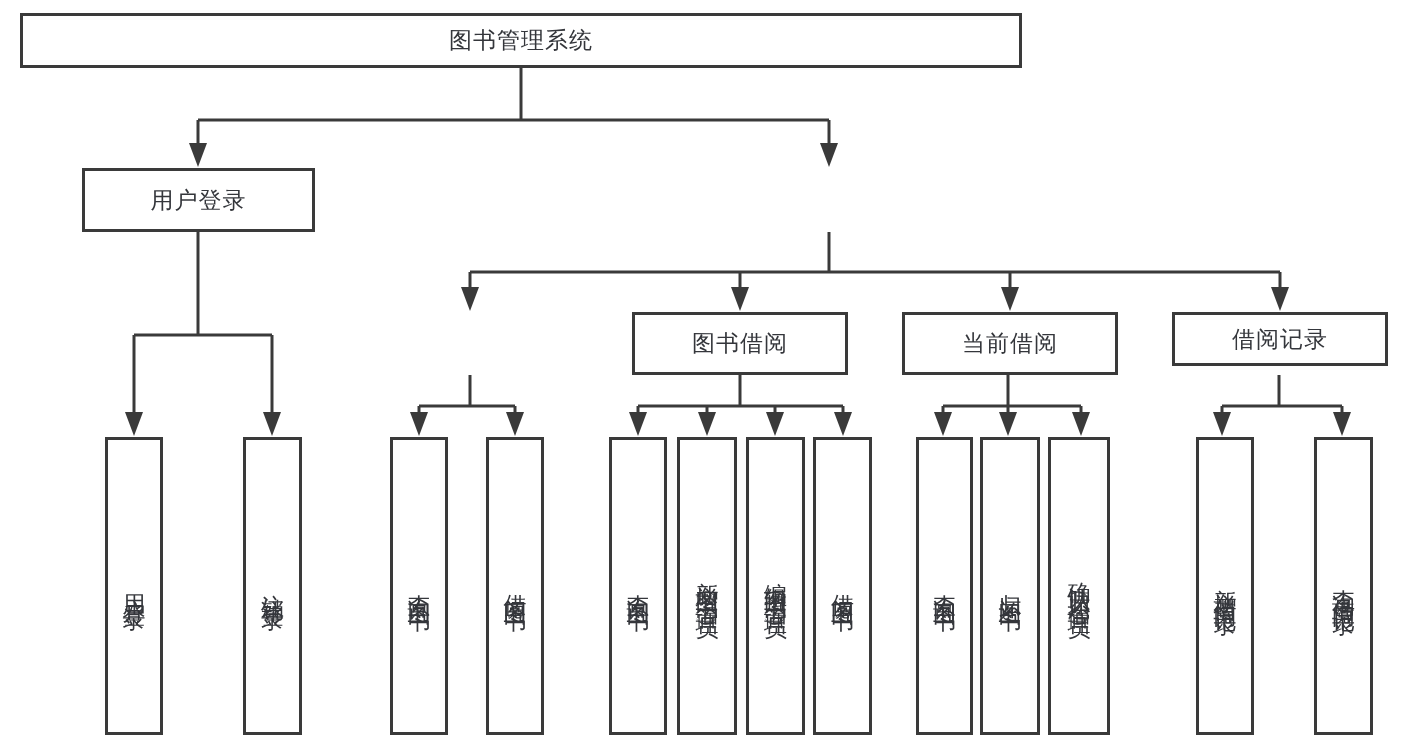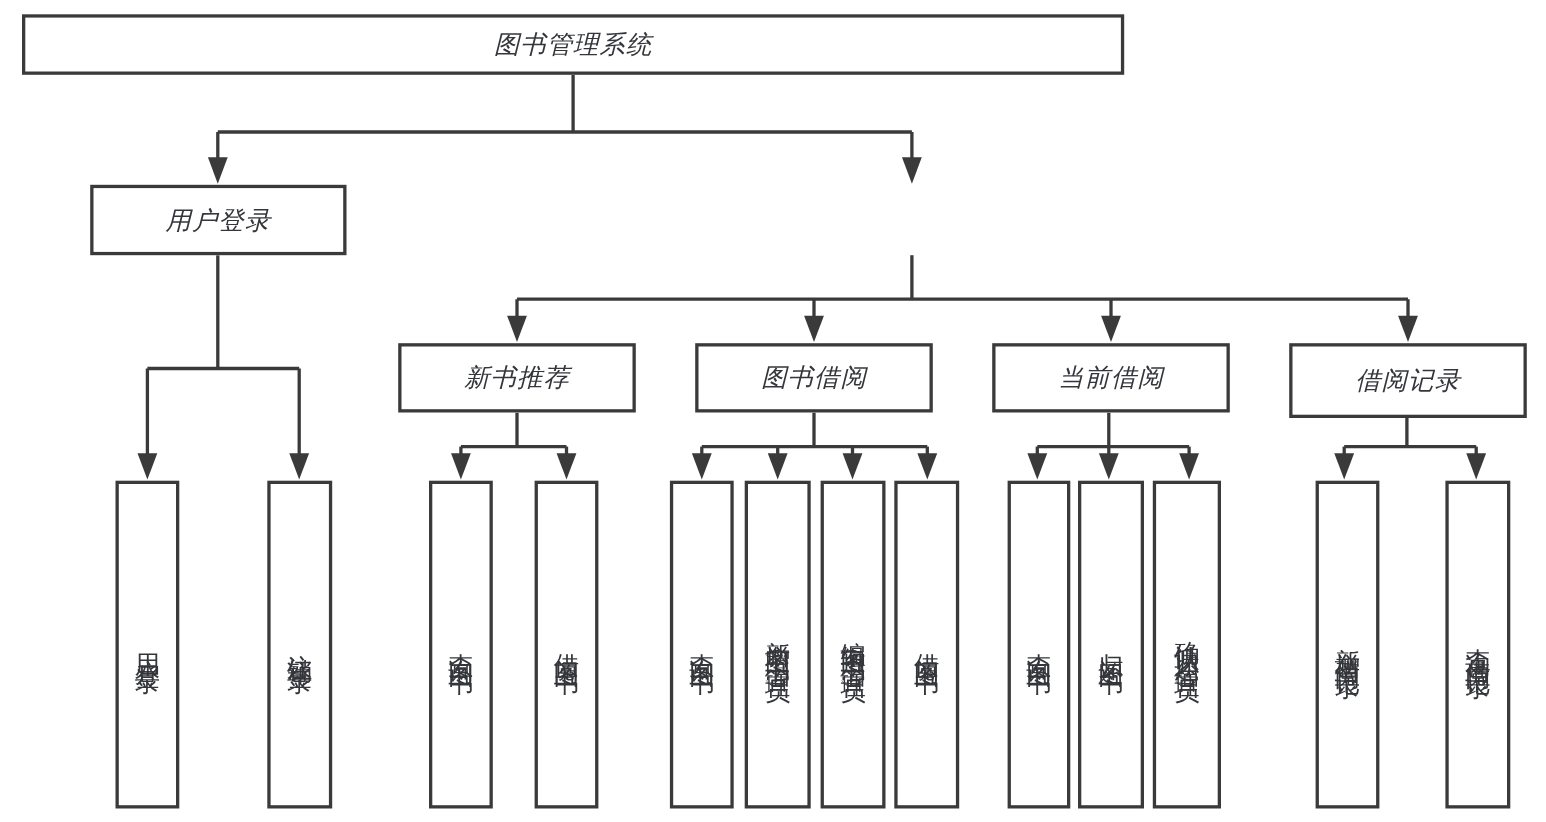--- a/index.html
+++ b/index.html
@@ -28,21 +28,20 @@
     background: #ffffff;
     display: flex;
     align-items: center;
     justify-content: center;
     color: #34363b;
     letter-spacing: 1px;
   }
   .node.h {
     font-size: 23px;
     line-height: 1;
-    font-style: italic;
   }
   .node.v {
     writing-mode: vertical-rl;
     font-size: 23px;
     line-height: 1;
     letter-spacing: 5px;
     padding: 6px 0;
   }
   .watermark {
     position: absolute;
@@ -136,30 +135,27 @@
   </svg>
 
   <div class="node h" style="left:20px; top:13px; width:1002px; height:55px;">
     <span>图书管理系统</span>
   </div>
 
   <div class="node h" style="left:82px; top:168px; width:233px; height:64px;">
     <span>用户登录</span>
   </div>
 
-  <div class="node h" style="left:362px; top:312px; width:216px; height:63px;">
-    <span>新书推荐</span>
-  </div>
   <div class="node h" style="left:632px; top:312px; width:216px; height:63px;">
     <span>图书借阅</span>
   </div>
   <div class="node h" style="left:902px; top:312px; width:216px; height:63px;">
     <span>当前借阅</span>
   </div>
-  <div class="node h" style="left:1172px; top:312px; width:216px; height:68px;">
+  <div class="node h" style="left:1172px; top:312px; width:216px; height:54px;">
     <span>借阅记录</span>
   </div>
 
   <div class="node v" style="left:105px; top:437px; width:58px; height:298px;">
     <span>用户登录</span>
   </div>
   <div class="node v" style="left:243px; top:437px; width:59px; height:298px;">
     <span>注销登录</span>
   </div>
 

